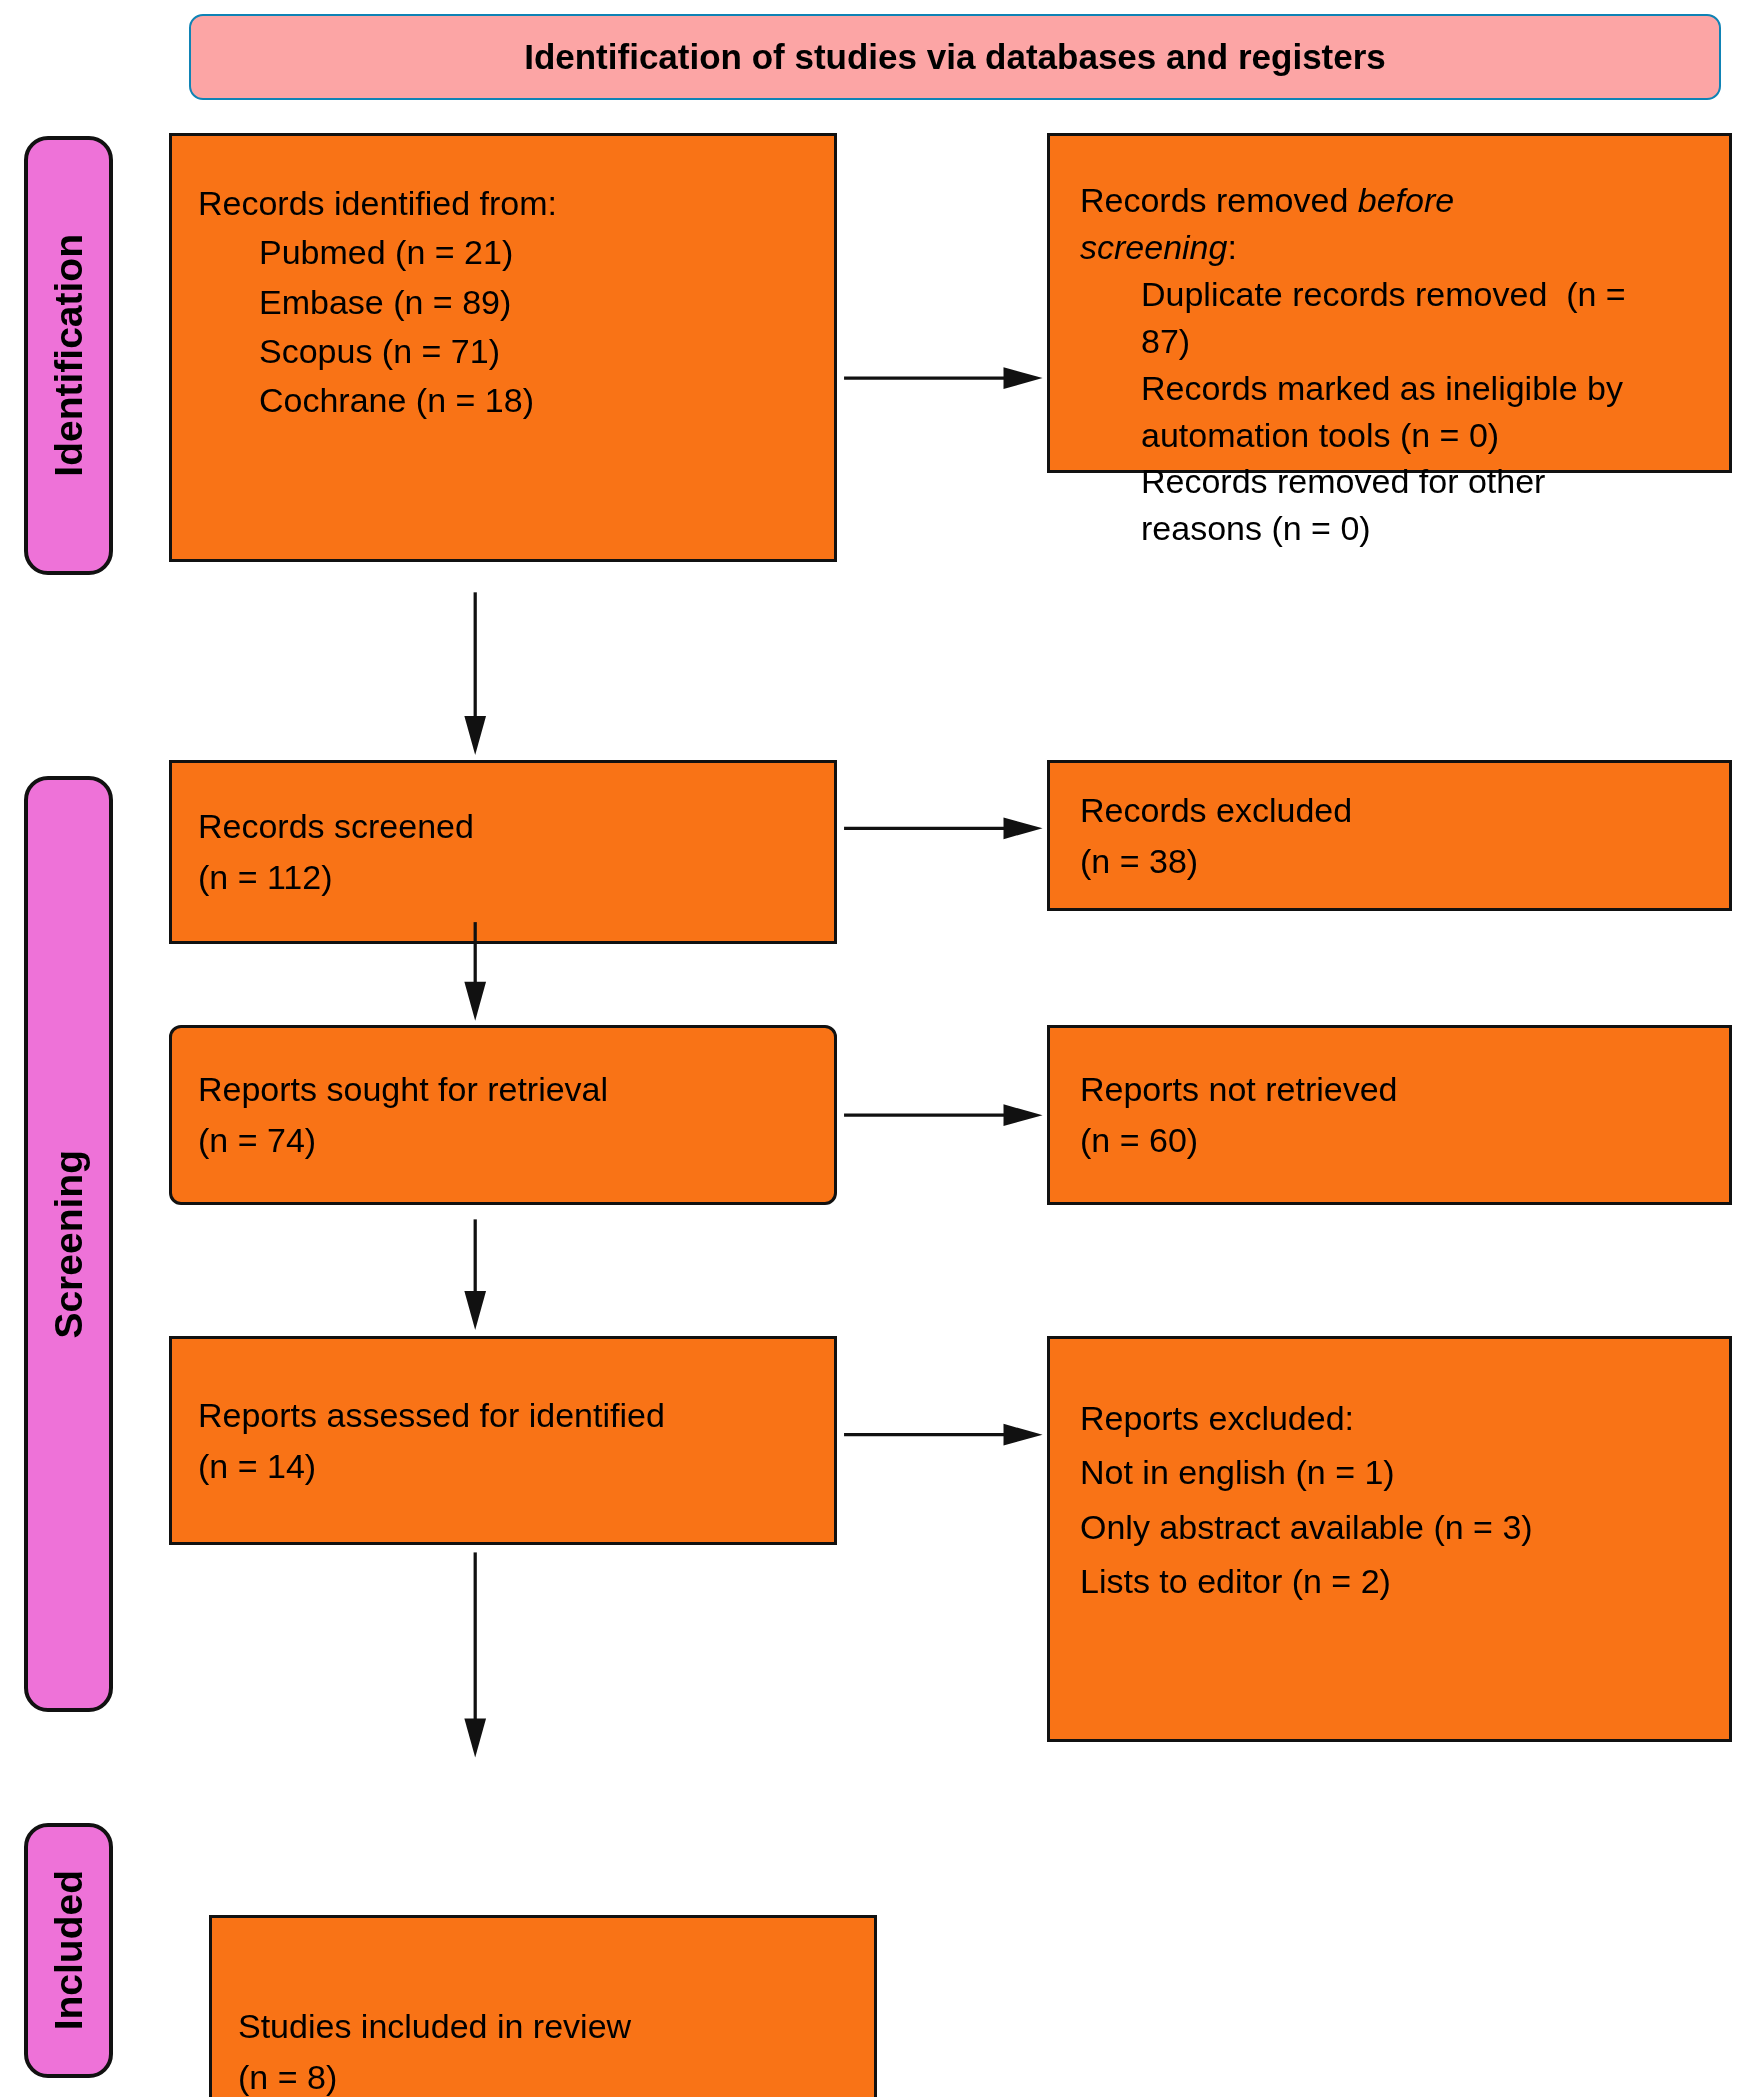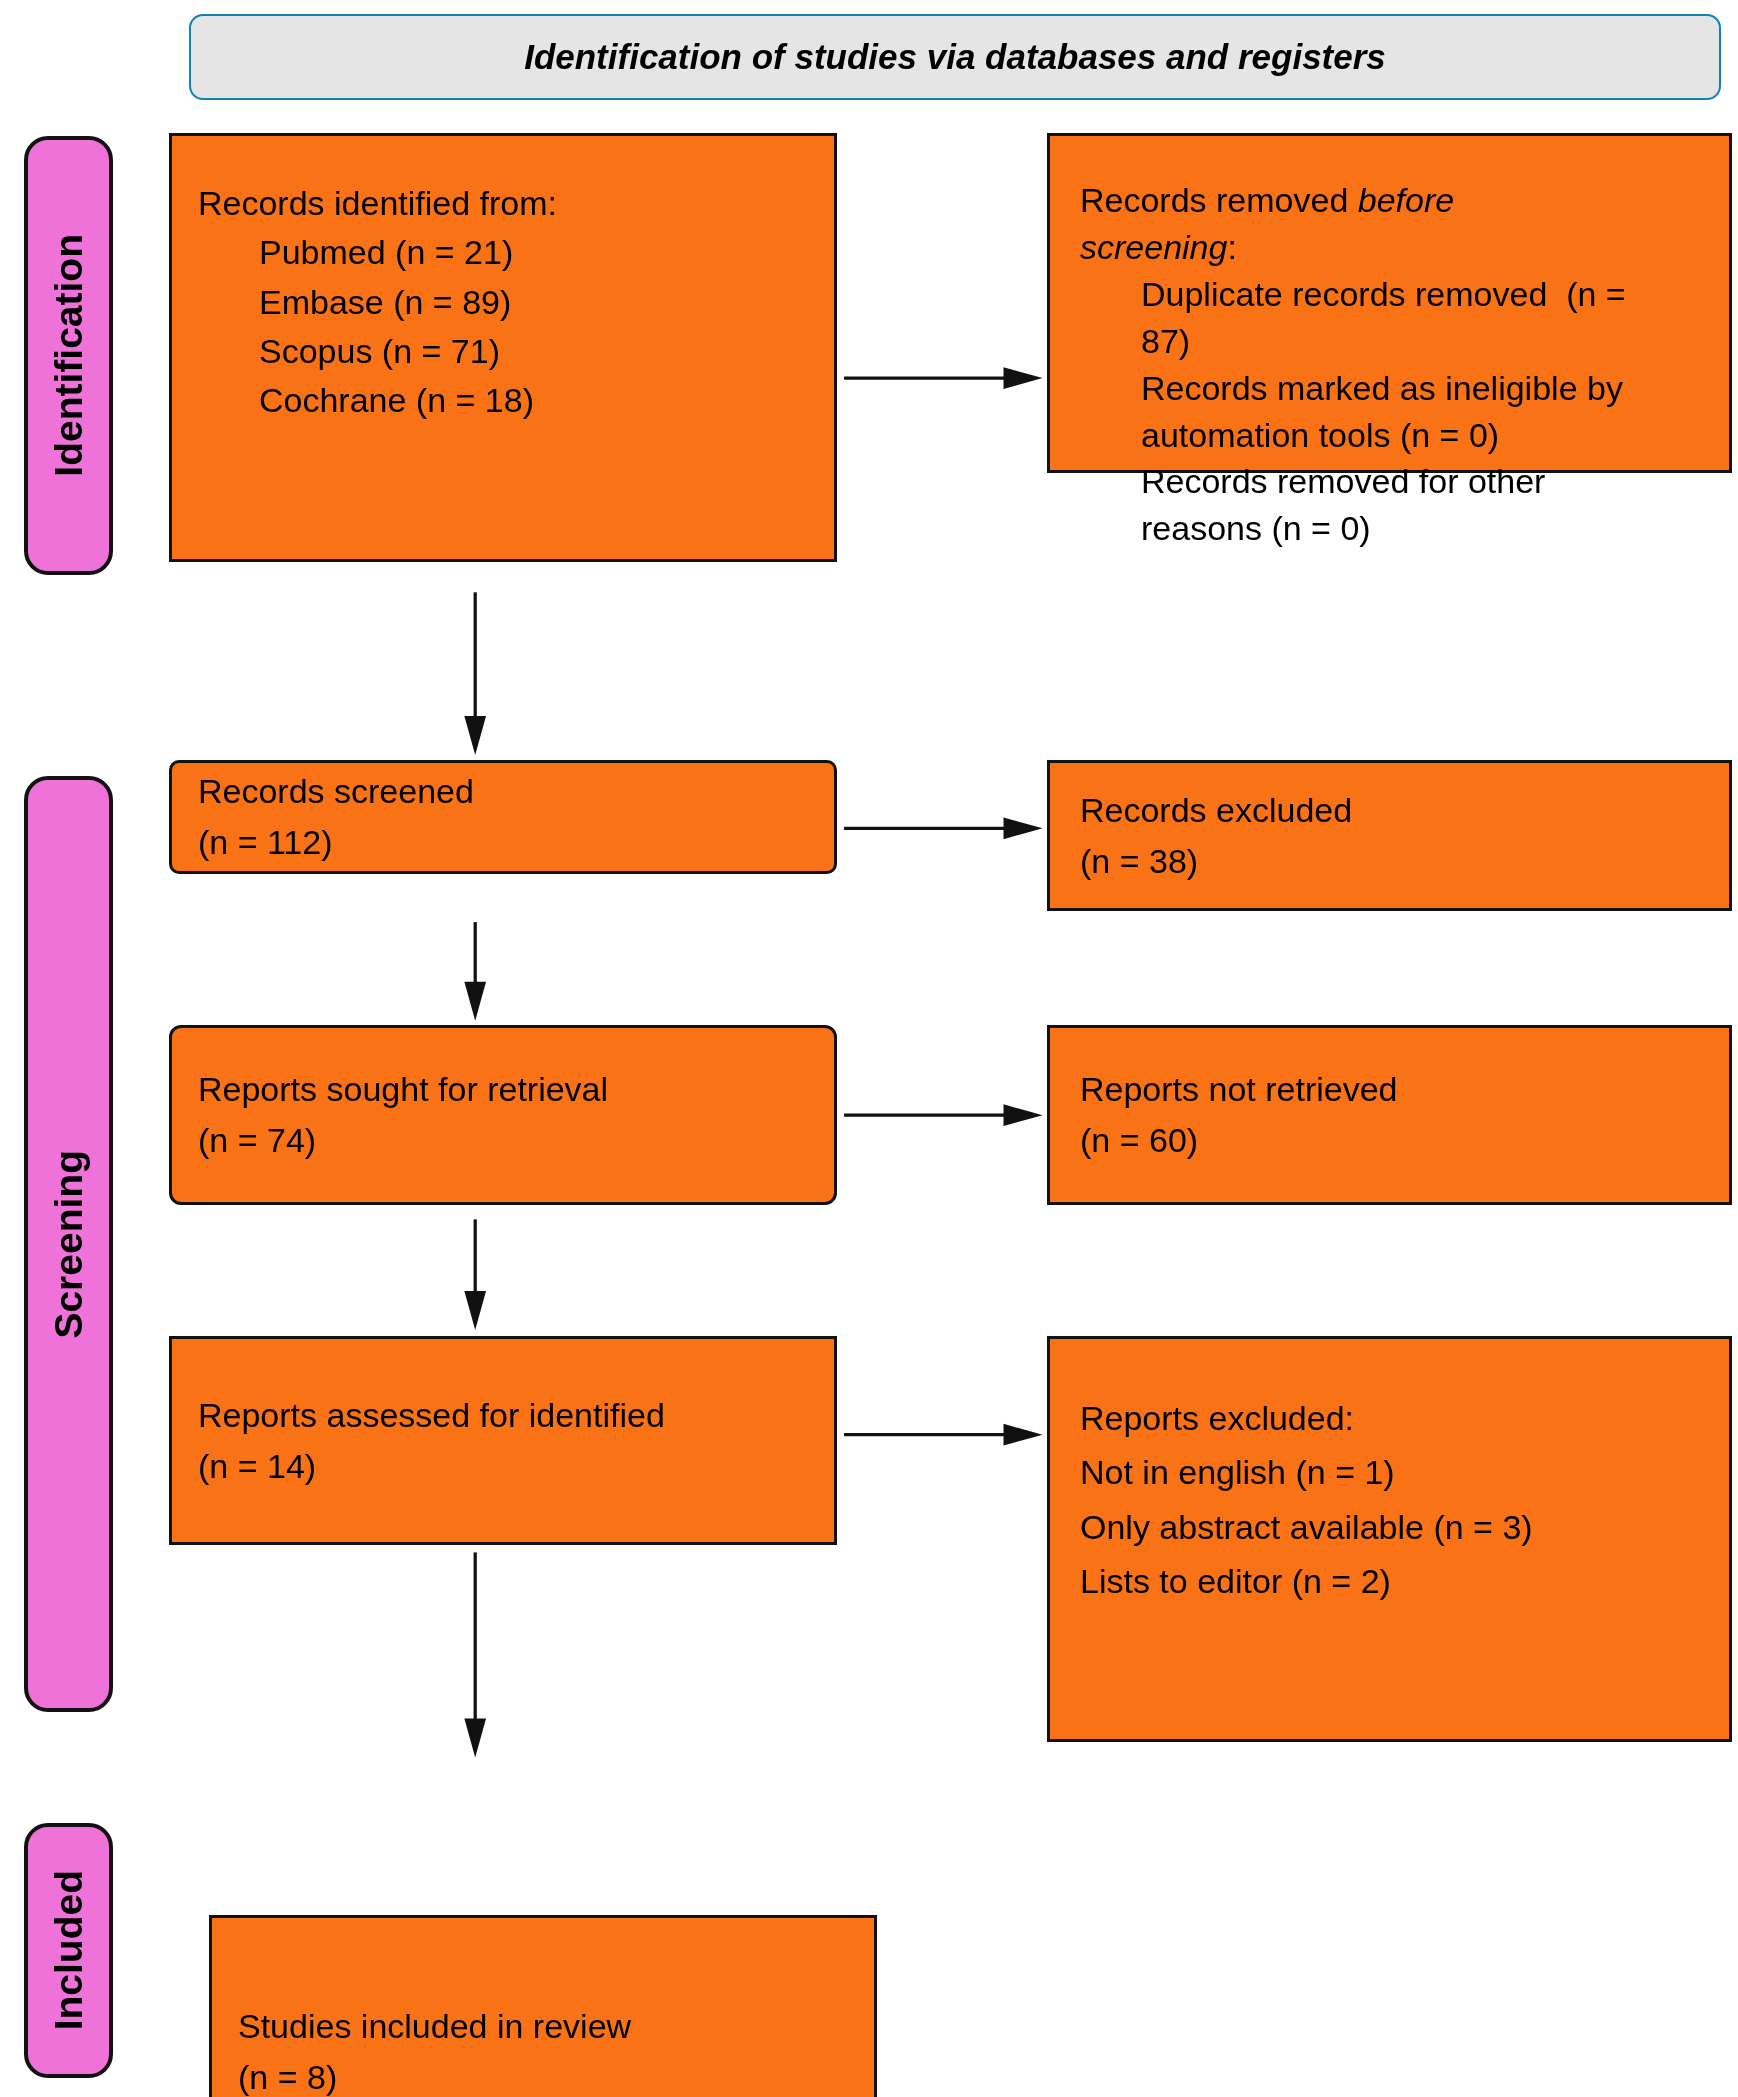--- a/index.html
+++ b/index.html
@@ -4,22 +4,22 @@
 <style>
   html,body { margin:0; padding:0; background:#ffffff; }
   body { font-family:"Liberation Sans", sans-serif; }
   #canvas {
     position:relative; width:1738px; height:2097px; background:#ffffff; overflow:hidden;
     color:#000;
   }
   
   #banner {
     position:absolute; left:189px; top:14px; width:1532px; height:86px;
-    background:#e5e5e5; border:2.7px solid #0F83B5; border-radius:14px;
-    display:flex; align-items:center; justify-content:center; box-sizing:border-box;font-style:italic;
+    background:#fca5a5; border:2.7px solid #0F83B5; border-radius:14px;
+    display:flex; align-items:center; justify-content:center; box-sizing:border-box;
   }
   #banner span { font-size:35px; font-weight:bold; color:#000; }
 
   
   .side {
     position:absolute; left:24px; width:89px; background:#EE72D8;
     border:4.3px solid #111; border-radius:24px; box-sizing:border-box;
     display:flex; align-items:center; justify-content:center;
   }
   #side-identification { top:136px;  height:439px;  }
@@ -34,21 +34,21 @@
   .box {
     position:absolute; background:#f97316; border:3.8px solid #111; box-sizing:border-box;
     font-size:34px; color:#000;
   }
   .twoline { display:flex; flex-direction:column; justify-content:center; line-height:1.5; }
   .lcol { left:169px;  width:668px; padding-left:26px; }
   .rcol { left:1047px; width:685px; padding-left:30px; }
 
   #box-identified { top:133px; height:429px; padding-top:43px; padding-right:16.3px; line-height:1.45; }
   #box-removed    { top:133px; height:340px; padding-top:41px; padding-right:15px; line-height:1.38; }
-  #box-screened      { top:760px; height:114px;border-radius:10px; }
+  #box-screened      { top:760px; height:184px; }
   #box-rec-excluded  { top:760px; height:151px; }
   #box-sought        { top:1025px; height:180px;border-radius:12px; }
   #box-not-retrieved { top:1025px; height:180px; }
   #box-assessed      { top:1336px; height:209px; }
   #box-rep-excluded  { top:1336px; height:406px; padding-top:52px; padding-right:16.3px; line-height:1.6; }
   #box-included      { top:1915px; height:273px;margin-left:40px; }
 
   .box-item { white-space:pre-wrap; }
   .indent { padding-left:61px; }
   .w-title { max-width:445px; }      

